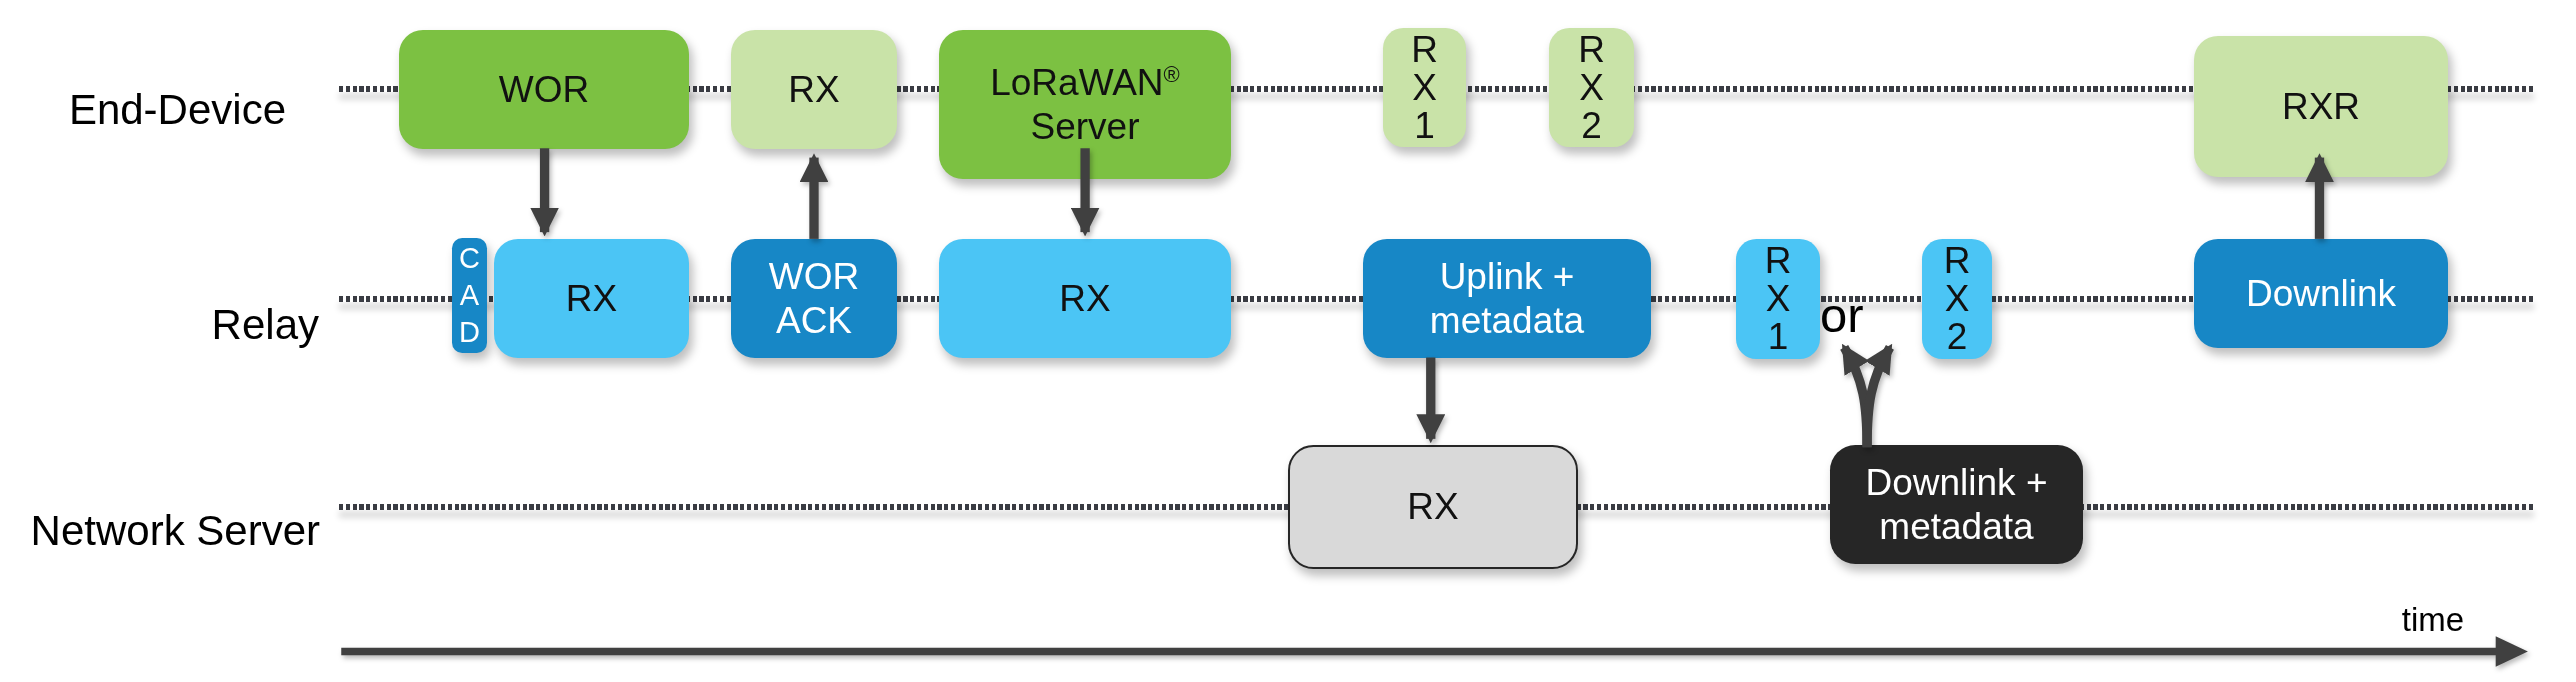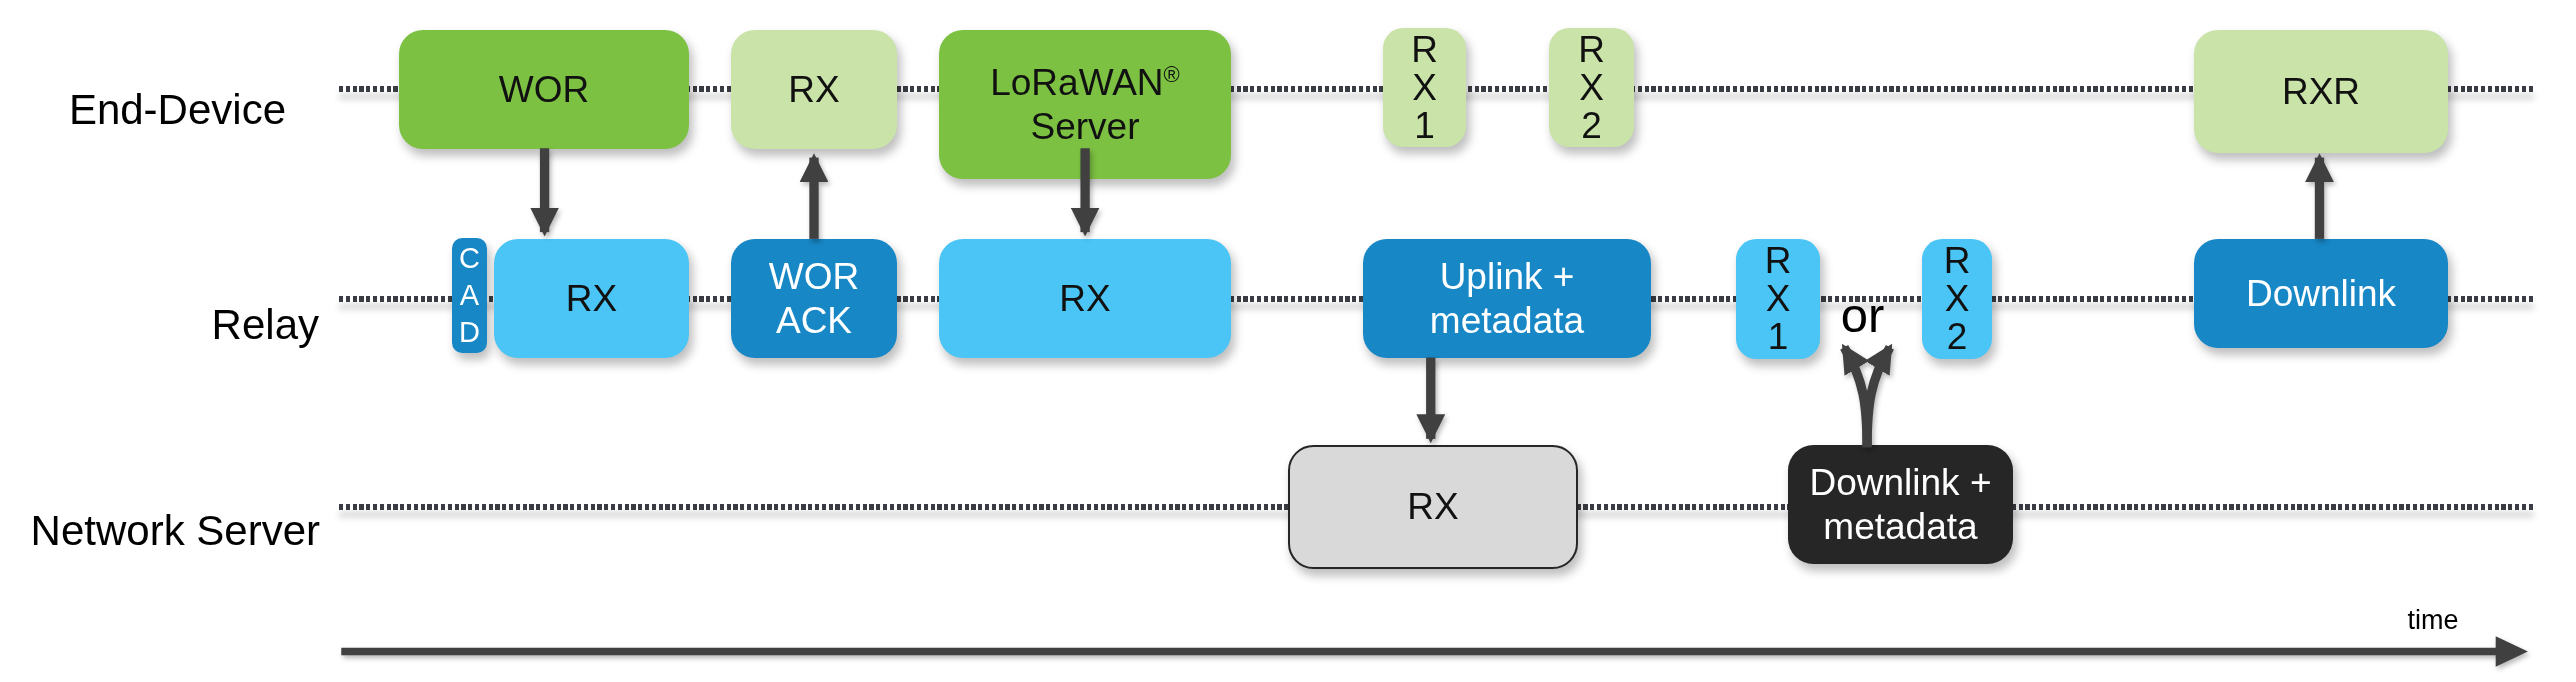--- a/index.html
+++ b/index.html
@@ -27,26 +27,26 @@
   .lightgreen{background:#c9e3a8;color:#111;}
   .lightblue{background:#4bc5f5;color:#111;}
   .darkblue{background:#1787c6;color:#fff;}
   .darkbox{background:#262626;color:#fff;border-radius:25.4px;}
   .graybox{background:#d9d9d9;color:#111;border:2.5px solid #262626;border-radius:25.4px;}
   .pre{white-space:pre-line;}
   .vstack{line-height:38px;}
   .cadbox{font-size:29px;line-height:37px;border-radius:10.2px;}
   sup.reg{font-size:22px;line-height:0;vertical-align:super;}
   .or-label{
-    position:absolute;left:1820px;top:291px;width:85px;text-align:center;
+    position:absolute;left:1820px;top:291px;width:85px;
     font-size:49px;line-height:49px;z-index:2;
   }
   .time-label{
     position:absolute;left:2382px;top:599px;width:102px;text-align:center;
-    font-size:27px;line-height:42px;z-index:2;
+    font-size:33px;line-height:42px;z-index:2;
   }
   svg.arrows{
     position:absolute;left:0;top:0;z-index:4;pointer-events:none;
     filter:drop-shadow(2.5px 3.4px 2.5px rgba(0,0,0,0.28));
   }
 </style>
 </head>
 <body>
 
 <div class="canvas">
@@ -68,41 +68,41 @@
       <span>LoRaWAN</span><sup class="reg">®</sup><br>
       <span>Server</span>
     </div>
   </div>
   <div class="box lightgreen pre vstack" style="left:1383px;top:28px;width:83px;height:119px;border-radius:20.3px">R
 X
 1</div>
   <div class="box lightgreen pre vstack" style="left:1549px;top:28px;width:85px;height:119px;border-radius:20.3px">R
 X
 2</div>
-  <div class="box lightgreen" style="left:2194px;top:30px;width:254px;height:123px">RXR</div>
+  <div class="box lightgreen" style="left:2194px;top:36px;width:254px;height:141px">RXR</div>
 
   <div class="box darkblue pre cadbox" style="left:452px;top:238px;width:35px;height:115px">C
 A
 D</div>
   <div class="box lightblue" style="left:494px;top:239px;width:195px;height:119px">RX</div>
   <div class="box darkblue pre" style="left:731px;top:239px;width:166px;height:119px">WOR
 ACK</div>
   <div class="box lightblue" style="left:939px;top:239px;width:292px;height:119px">RX</div>
   <div class="box darkblue pre" style="left:1363px;top:239px;width:288px;height:119px">Uplink +
 metadata</div>
   <div class="box lightblue pre vstack" style="left:1736px;top:239px;width:84px;height:120px;border-radius:20.3px">R
 X
 1</div>
   <div class="box lightblue pre vstack" style="left:1922px;top:239px;width:70px;height:120px;border-radius:20.3px">R
 X
 2</div>
   <div class="box darkblue" style="left:2194px;top:239px;width:254px;height:109px">Downlink</div>
 
   <div class="box graybox" style="left:1288px;top:445px;width:286px;height:120px">RX</div>
-  <div class="box darkbox pre" style="left:1788px;top:445px;width:225px;height:119px">Downlink +
+  <div class="box darkbox pre" style="left:1830px;top:445px;width:253px;height:119px">Downlink +
 metadata</div>
 
   <div class="or-label">or</div>
 
   <div class="time-label">time</div>
 
   <svg class="arrows" width="2576" height="682" viewBox="0 0 3039 805">
     <defs>
       <marker id="ah" viewBox="0 0 10 10" refX="8.5" refY="5" markerWidth="3.1" markerHeight="3.1" orient="auto" markerUnits="strokeWidth">
         <path d="M0 0 L10 5 L0 10 Z" fill="#404040"></path>

